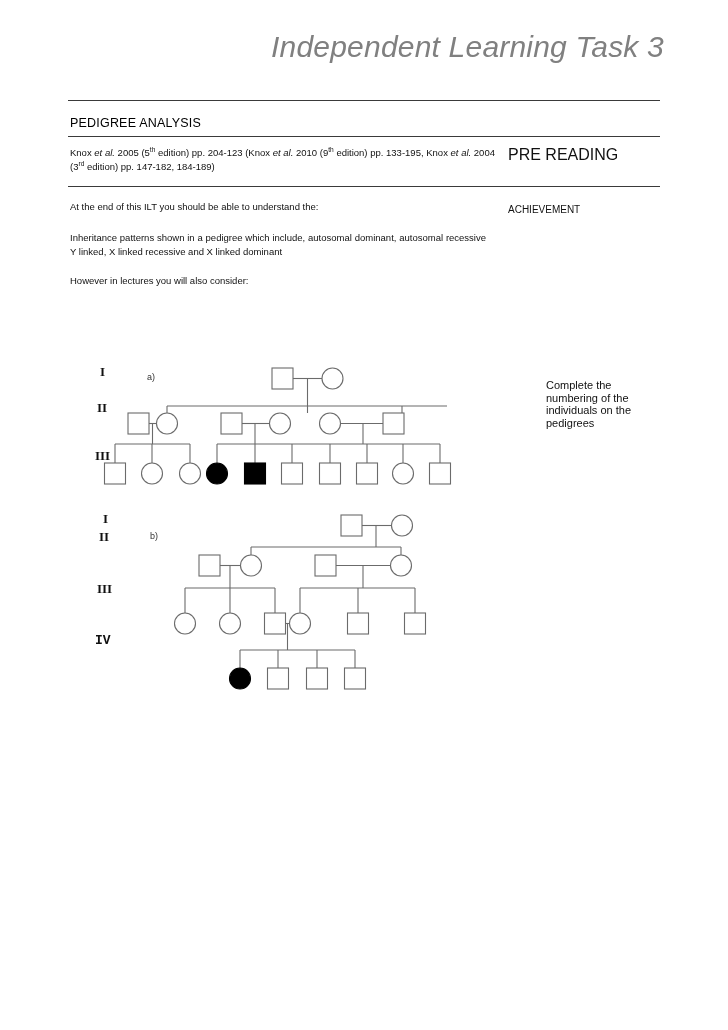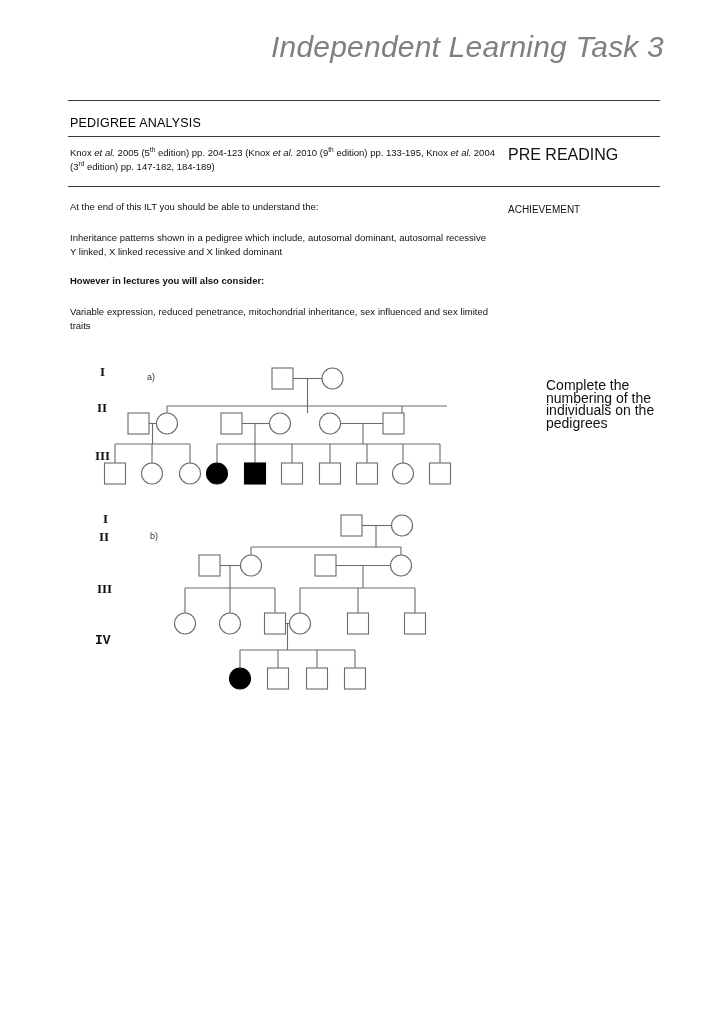--- a/index.html
+++ b/index.html
@@ -85,33 +85,32 @@
   .para-1 {
     left: 70px;
     top: 231px;
     width: 416px;
     text-align: justify;
   }
   .para-2 {
     left: 70px;
     top: 274px;
     width: 425px;
-    font-weight: bold;
   }
   .para-3 {
     left: 70px;
     top: 305px;
     width: 418px;
     text-align: justify;
   }
   .side-note {
     left: 546px;
     top: 379px;
     width: 120px;
-    font-size: 14px;
+    font-size: 11px;
     line-height: 12.5px;
   }
   .citation sup {
     font-size: 6.6px;
     vertical-align: super;
     line-height: 0;
   }
   .citation i { }
 
   
@@ -158,21 +157,20 @@
   <div class="rule r3"></div>
 
   <div class="body-text achievement">ACHIEVEMENT</div>
 
   <div class="body-text intro">At the end of this ILT you should be able to understand the:</div>
 
   <div class="body-text para-1">Inheritance patterns shown in a pedigree which include, autosomal dominant, autosomal recessive Y linked, X linked recessive and X linked dominant</div>
 
   <div class="body-text para-2">However in lectures you will also consider:</div>
 
-  <div class="body-text para-3">Variable expression, reduced penetrance, mitochondrial inheritance, sex influenced and sex limited traits</div>
 
   <div class="body-text side-note">Complete the numbering of the individuals on the pedigrees</div>
 
   <div class="pedigree" id="pedigree-a">
 
     <div class="gen-label" style="left:5px;  top:6px;">I</div>
     <div class="gen-label" style="left:2px;  top:42px;">II</div>
     <div class="gen-label" style="left:0px;  top:90px;">III</div>
     <div class="panel-label" style="left:52px; top:14px;">a)</div>
 

